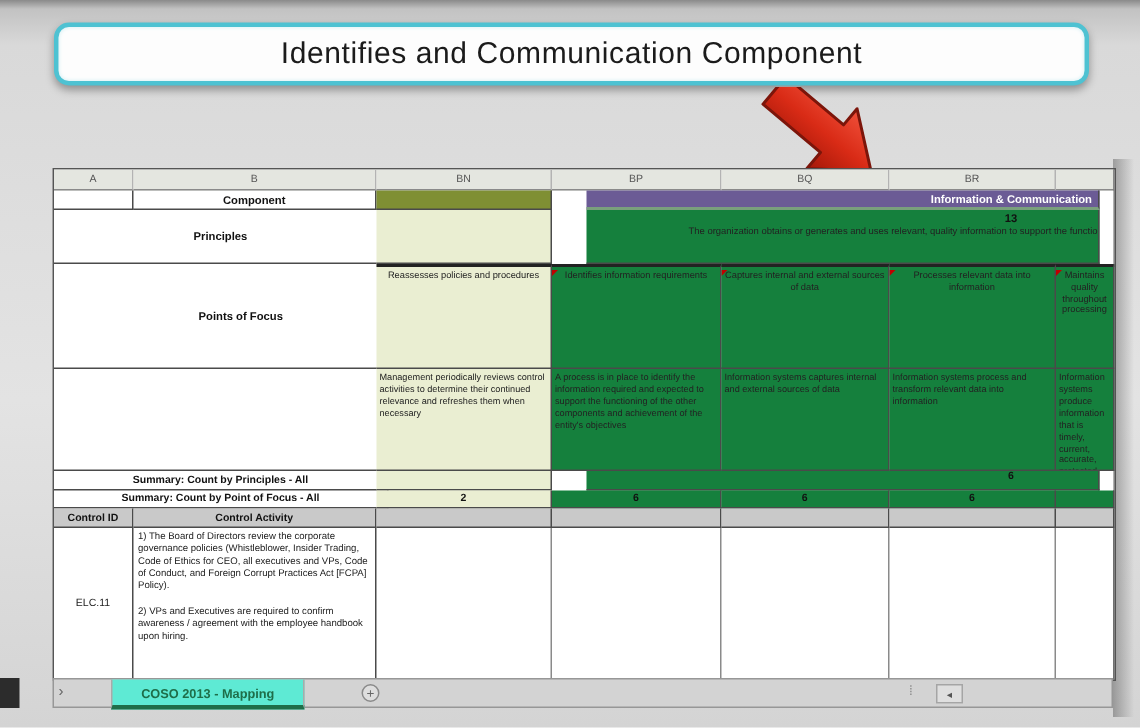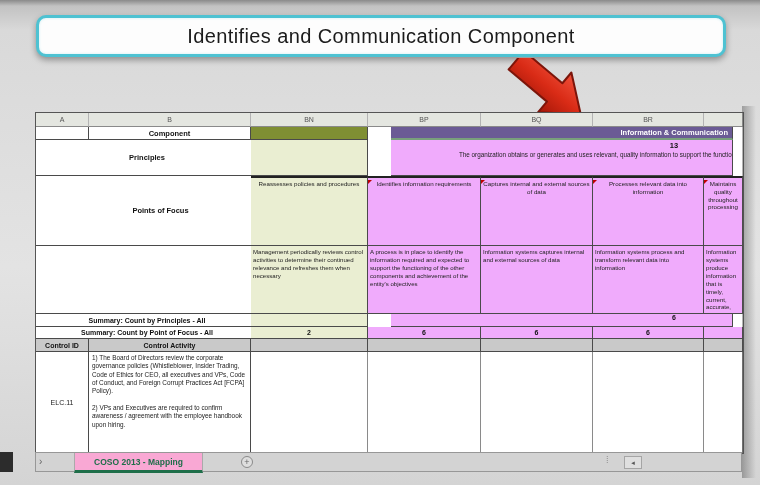--- a/index.html
+++ b/index.html
@@ -55,21 +55,21 @@
     color:#555;font-size:7px;display:flex;align-items:center;justify-content:center;
   }
   .bordered{border-right:1px solid #4a4a4a;border-bottom:1px solid #4a4a4a;}
   .lite-border{border-right:1px solid #8a8a8a;border-bottom:1px solid #8a8a8a;}
   .bold{font-weight:bold;}
   .ctr{display:flex;align-items:center;justify-content:center;text-align:center;}
   .lblrow{font-size:7.5px;color:#111;}
   .olive-d{background:#7f8f33;}
   .olive-l{background:#eaeed2;}
   .purp-d{background:#6b5b95;}
-  .purp-l{background:#f0abfc;}
+  .purp-l{background:#15803d;}
   .gray-h{background:#c9c9c9;}
 
   .band-label{
     color:#ffffff;font-size:7.5px;font-weight:bold;
     display:flex;align-items:center;justify-content:flex-end;
     padding-right:4px;border-bottom:2px solid #79a07c;
   }
   .p13{position:absolute;left:283px;top:1px;transform:translateX(-50%);
        font-size:7.5px;font-weight:bold;color:#111;}
   .pdesc{position:absolute;left:68px;top:11px;white-space:nowrap;
@@ -88,21 +88,21 @@
        line-height:1.3;white-space:pre-line;}
 
   
   .tabbar{
     position:absolute;left:35px;top:452px;width:707px;height:20px;
     background:#d3d3d3;border:1px solid #979797;box-sizing:border-box;
   }
   .tab-nav{position:absolute;left:3px;top:3px;font-size:10px;color:#666;}
   .sheet-tab{
     position:absolute;left:38px;top:0;width:127px;height:17px;
-    background:#f9a8d4;border-left:1px solid #aaa;border-right:1px solid #aaa;
+    background:#5eead4;border-left:1px solid #aaa;border-right:1px solid #aaa;
     border-bottom:3px solid #1e6e49;
     display:flex;align-items:center;justify-content:center;
     font-size:8.5px;font-weight:bold;color:#1e6e49;
   }
   .add-sheet{
     position:absolute;left:205px;top:3px;width:12px;height:12px;border-radius:50%;
     border:1px solid #8a8a8a;color:#666;font-size:9px;line-height:11px;text-align:center;
     background:#dedede;box-sizing:border-box;
   }
   .scroll-dots{position:absolute;left:570px;top:2px;font-size:9px;color:#888;}

